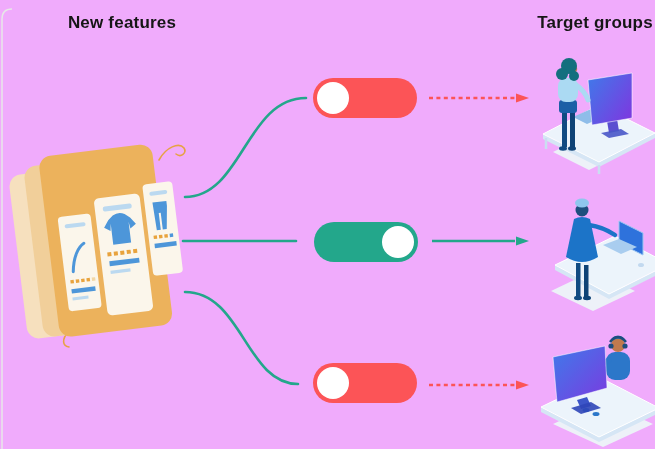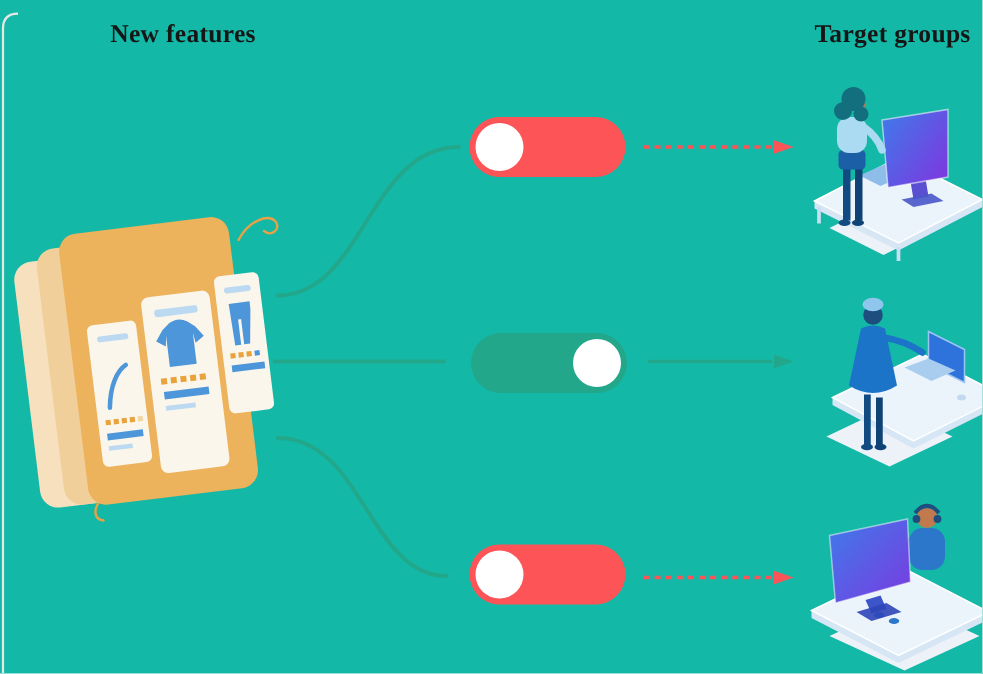--- a/index.html
+++ b/index.html
@@ -1,17 +1,17 @@
 <!DOCTYPE html>
 <html style="--toggle-on: #23A78B; --toggle-off: #FC5457; --connector-green: #23A78B; --arrow-red: #FC5457; --stack-orange-front: #ECB25C; --stack-orange-mid: #F1CF9A; --stack-orange-back: #F6E0BE; --star-orange: #E8A33D; --blue-accent: #4D96D9; --text: #161616;"><head>
 <meta charset="utf-8">
 <style>
   html,body{margin:0;padding:0;background:#fff}
-  .canvas{position:relative;width:655px;height:449px;background:#14b8a6;overflow:hidden;
-          font-family:Liberation Serif, serif}
+  .canvas{position:relative;width:655px;height:449px;background:#f0abfc;overflow:hidden;
+          font-family:Liberation Sans, sans-serif}
   .col-header{position:absolute;top:13px;transform:translateX(-50%);font-size:17px;
               font-weight:700;color:var(--text,#161616);white-space:nowrap;letter-spacing:.2px}
   .illus{position:absolute}
   svg{display:block}
   .overlay{position:absolute;left:0;top:0}
   
   .toggle{position:absolute;width:104px;height:40px;border-radius:20px}
   .toggle.off{background:var(--toggle-off,#FC5457)}
   .toggle.on{background:var(--toggle-on,#23A78B)}
   .knob{position:absolute;top:4px;left:4px;width:32px;height:32px;border-radius:50%;background:#fff}

